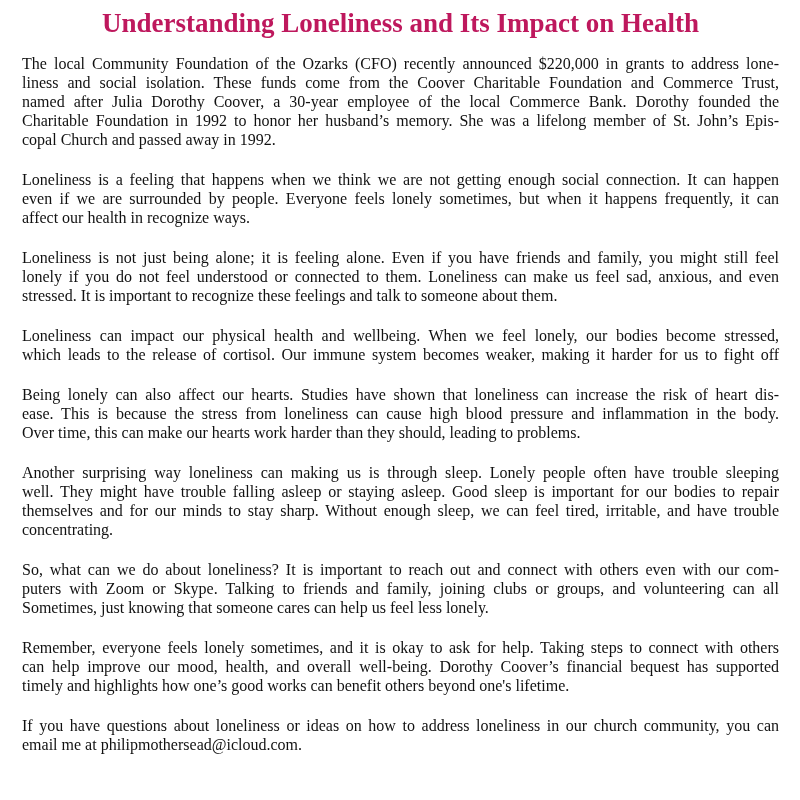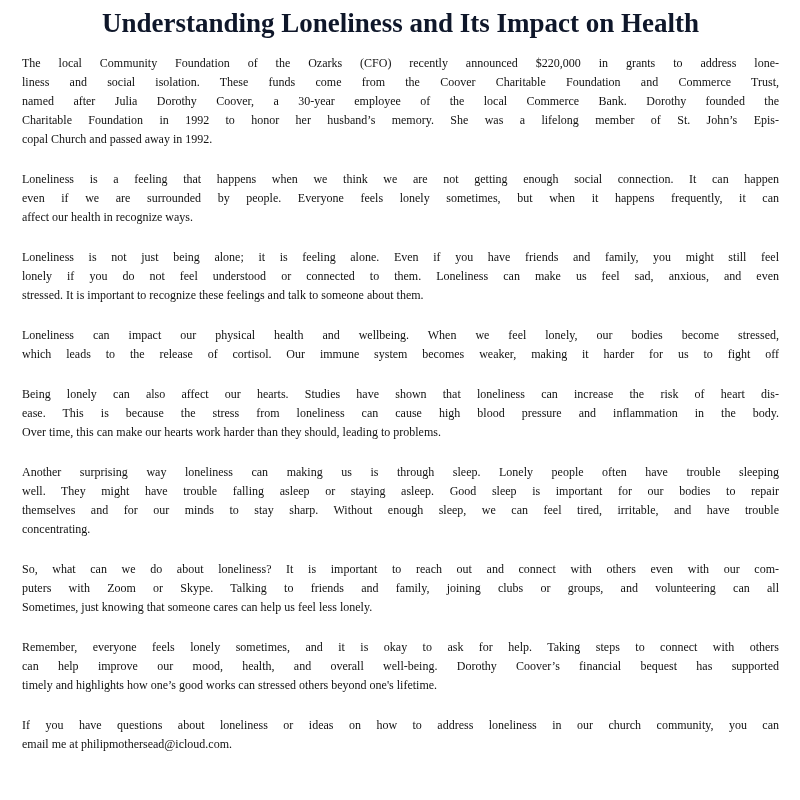--- a/index.html
+++ b/index.html
@@ -1,32 +1,32 @@
 <!DOCTYPE html>
 <html><head>
   <meta charset="utf-8">
   <style>
     html, body { margin: 0; padding: 0; background: #ffffff; }
     body { width: 800px; height: 800px; overflow: hidden; position: relative; }
     .page { position: absolute; left: 22px; top: 0; width: 757px; }
     .title {
       font-family: "Liberation Serif", serif;
       font-weight: bold;
-      color: #0f172a;
+      color: #be185d;
       font-size: 27px;
       text-align: center;
       margin: 0;
       padding-top: 3px;
       height: 42px;
       line-height: 40px;
       letter-spacing: 0px;
     }
     .para {
       font-family: "Liberation Serif", serif;
-      font-size: 12px;
+      font-size: 16px;
       color: #111111;
       margin: 0 0 21px 0;
     }
     .line {
       display: block;
       height: 19px;
       line-height: 19px;
       white-space: nowrap;
       text-align: justify;
       text-align-last: justify;
@@ -81,20 +81,20 @@
 
   <div class="para">
     <span class="line">So, what can we do about loneliness? It is important to reach out and connect with others even with our com-</span>
     <span class="line">puters with Zoom or Skype. Talking to friends and family, joining clubs or groups, and volunteering can all</span>
     <span class="line last">Sometimes, just knowing that someone cares can help us feel less lonely.</span>
   </div>
 
   <div class="para">
     <span class="line">Remember, everyone feels lonely sometimes, and it is okay to ask for help. Taking steps to connect with others</span>
     <span class="line">can help improve our mood, health, and overall well-being. Dorothy Coover’s financial bequest has supported</span>
-    <span class="line last">timely and highlights how one’s good works can stressed others beyond one's lifetime.</span>
+    <span class="line last">timely and highlights how one’s good works can benefit others beyond one's lifetime.</span>
   </div>
 
   <div class="para">
     <span class="line">If you have questions about loneliness or ideas on how to address loneliness in our church community, you can</span>
     <span class="line last"><span>email me at </span><a class="email" title="philipmothersead@icloud.com">philipmothersead@icloud.com</a><span>.</span></span>
   </div>
 </div>
 
 </body></html>

